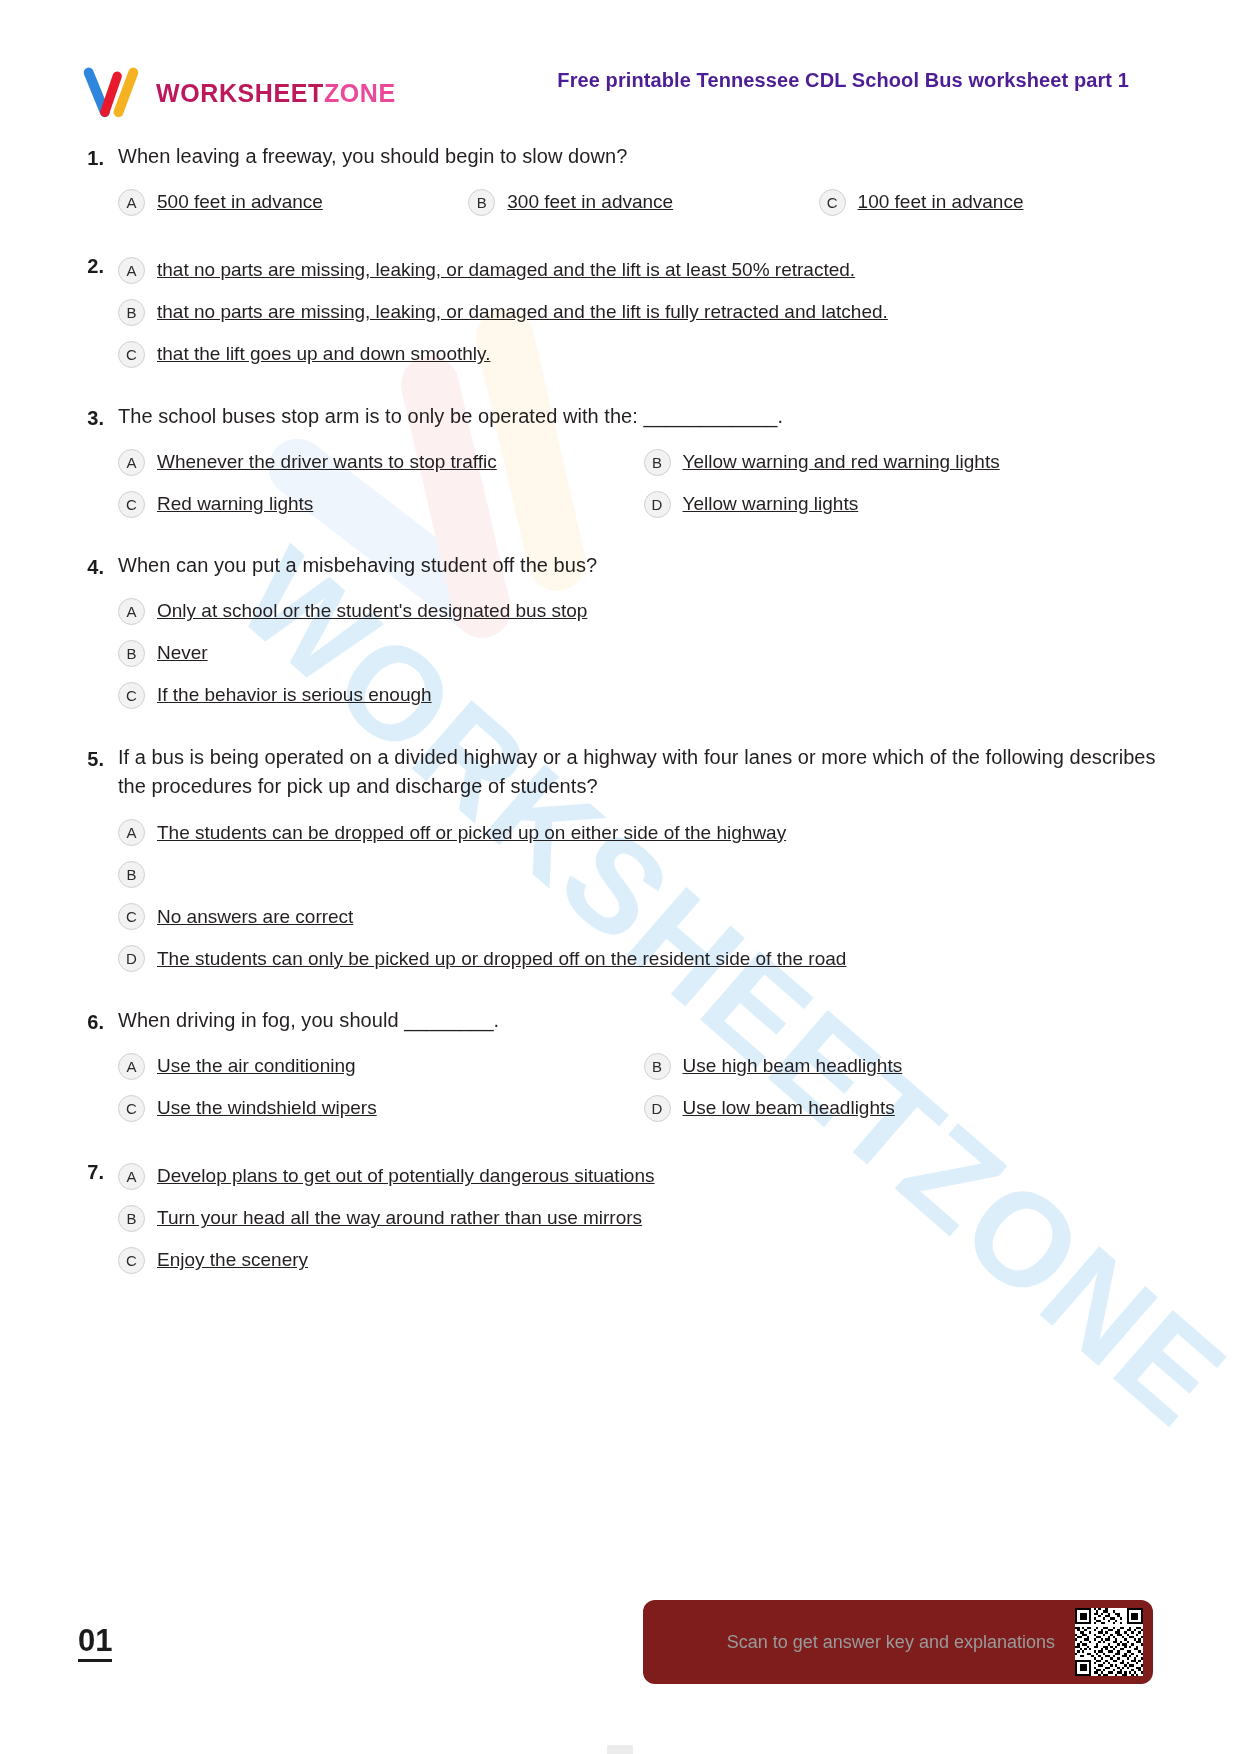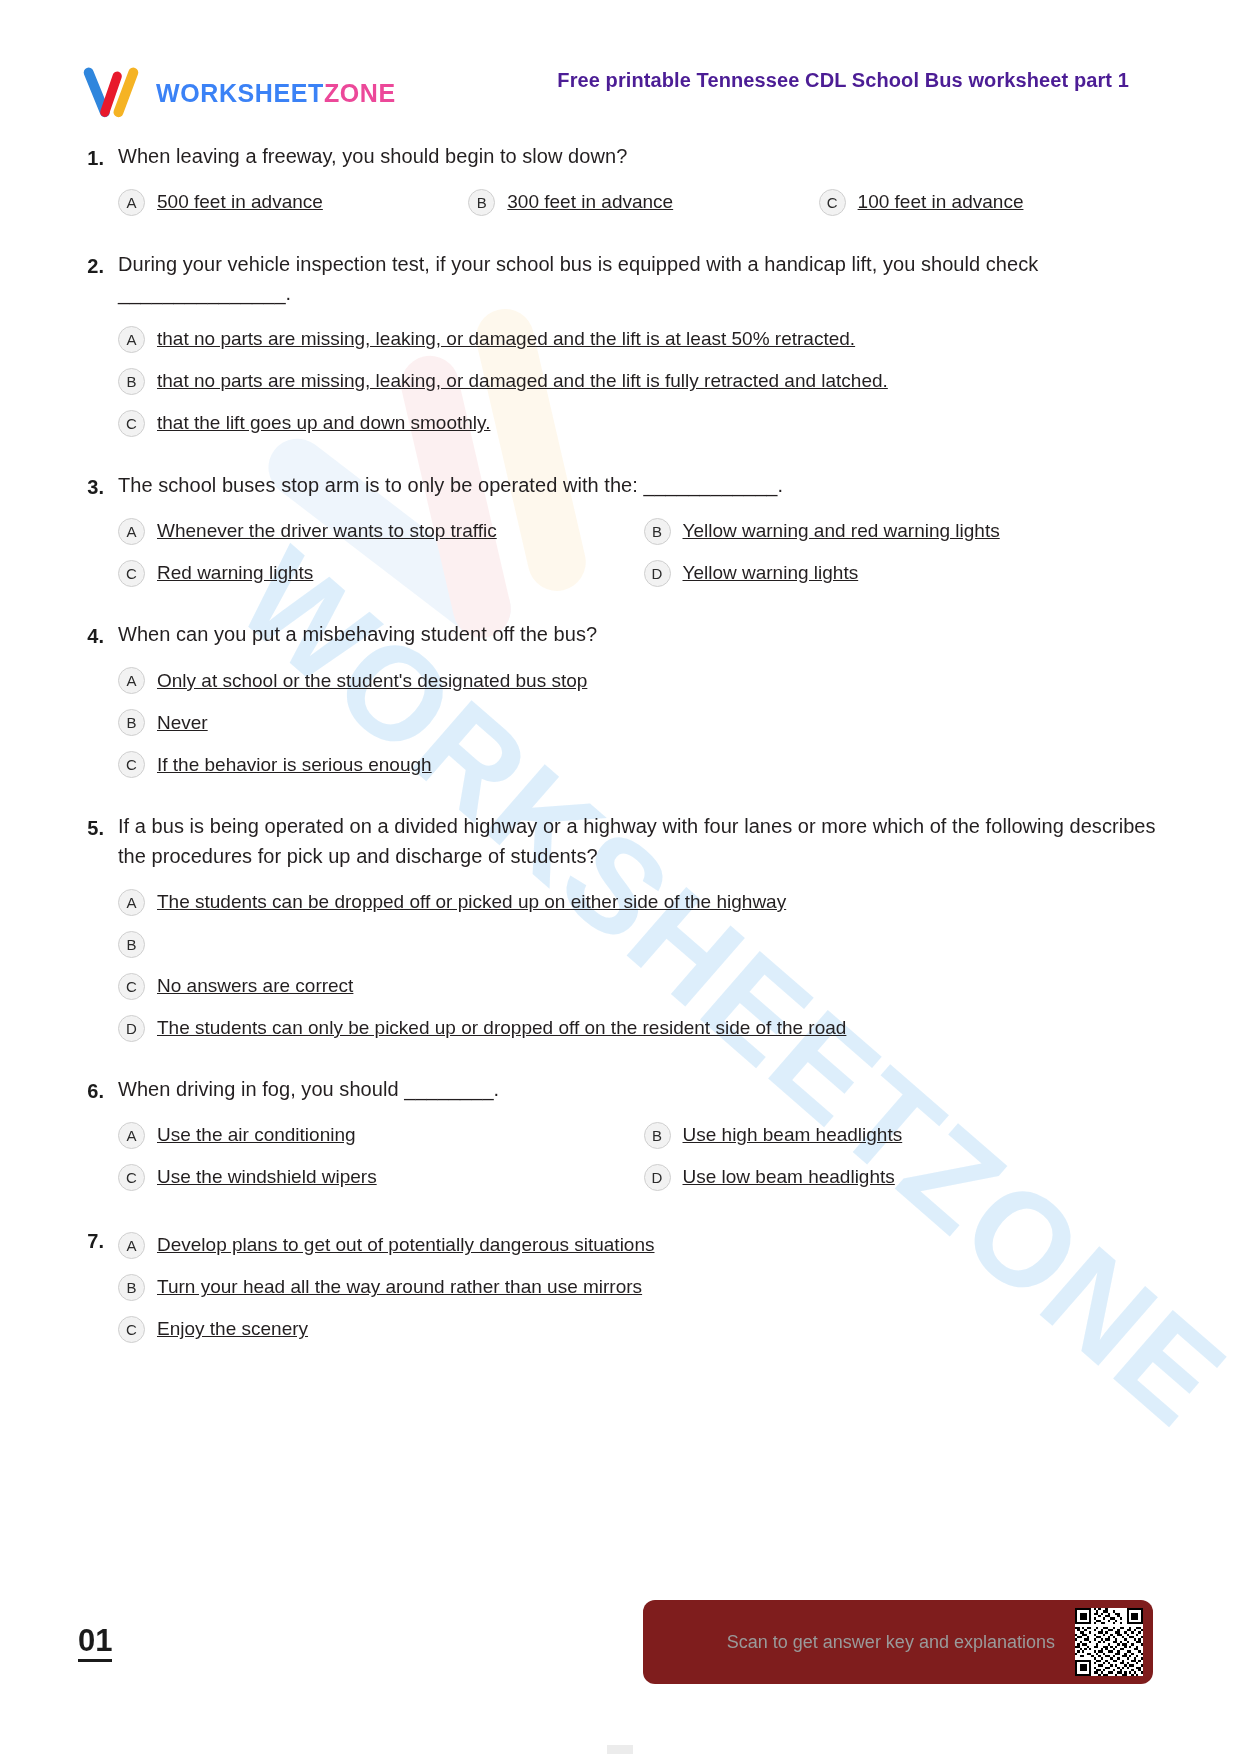--- a/index.html
+++ b/index.html
@@ -48,21 +48,21 @@
   .header {
     position:relative;
     z-index:3;
     padding:62px 70px 0 80px;
     display:flex;
     align-items:flex-start;
   }
   .brand { display:flex; align-items:center; gap:14px; flex:0 0 auto; margin-top:4px; }
   .brand-mark { width:62px; height:54px; display:block; }
   .brand-text { font-size:25px; font-weight:700; letter-spacing:.6px; line-height:1; }
-  .brand-text .w1 { color:#3b82f6;margin-top:22px; }
+  .brand-text .w1 { color:#be185d;margin-top:22px; }
   .brand-text .w2 { color:#ec4899; }
   .doc-title {
     flex:1;
     text-align:right;
     font-size:20px;
     font-weight:700;
     line-height:1.42;
     color:#4c1d95;
     padding:4px 40px 0 10px;
     letter-spacing:.1px;
@@ -215,21 +215,20 @@
             <span class="bubble">C</span>
             <span class="opt-text">100 feet in advance</span>
           </div>
         </div>
       </div>
     </div>
 
     <div class="q">
       <div class="q-num">2.</div>
       <div class="q-body">
-        <div class="q-text">During your vehicle inspection test, if your school bus is equipped with a handicap lift, you should check _______________.</div>
         <div class="opts cols1">
           <div class="opt">
             <span class="bubble">A</span>
             <span class="opt-text">that no parts are missing, leaking, or damaged and the lift is at least 50% retracted.</span>
           </div>
           <div class="opt">
             <span class="bubble">B</span>
             <span class="opt-text">that no parts are missing, leaking, or damaged and the lift is fully retracted and latched.</span>
           </div>
           <div class="opt">

